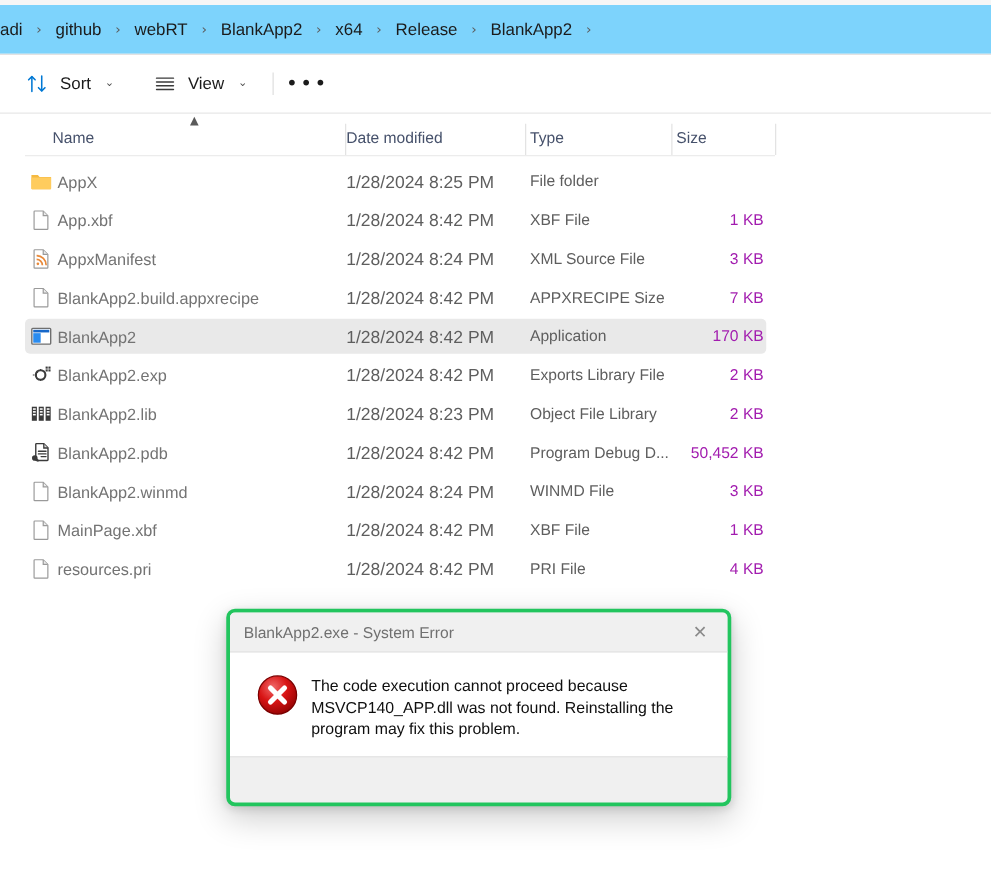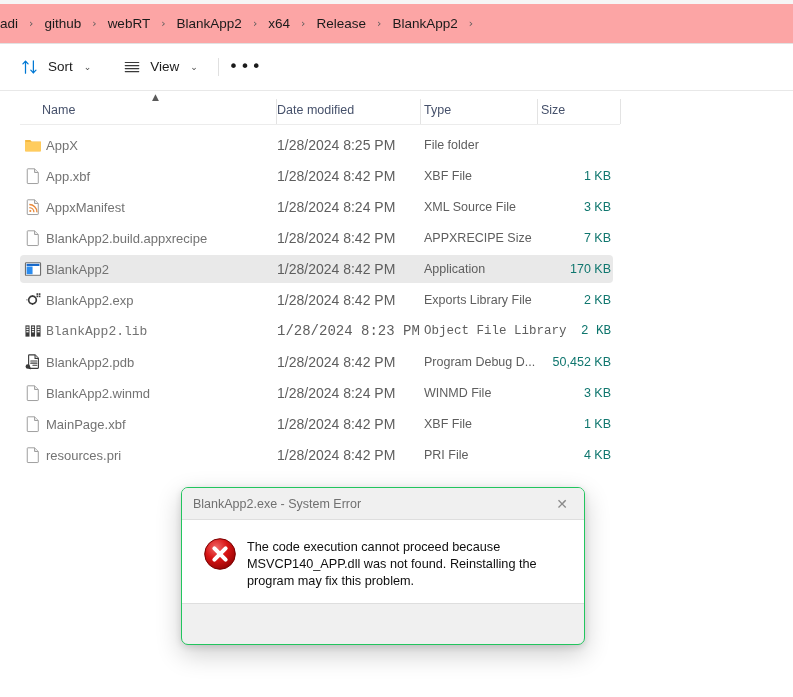--- a/index.html
+++ b/index.html
@@ -29,21 +29,21 @@
     top: 0; left: 0; right: 0;
     height: 4px;
     background: #f6f6f6;
   }
 
   
   .addressbar {
     position: absolute;
     top: 4px; left: 0; right: 0;
     height: 39px;
-    background: #fca5a5;
+    background: #7dd3fc;
     display: flex;
     align-items: center;
     padding-left: 0px;
     box-sizing: border-box;
     text-align: right;
   }
   .crumb {
     font-size: 13.5px;
     color: #1b1b1b;
     padding: 3px 4px;
@@ -214,37 +214,37 @@
     position: absolute;
     left: 404px;
     font-size: 12.5px;
     color: #5e5e5e;
     white-space: nowrap;
   }
   .cell-size {
     position: absolute;
     right: 2px;
     font-size: 12.5px;
-    color: #0f766e;
+    color: #a21caf;
     white-space: nowrap;
     text-align: right;
   }
 
   
   .ic { display:block; width:18px; height:18px; }
 
   
   #dialog {
     position: absolute;
     left: 181px;
     top: 487px;
     width: 404px;
     height: 158px;
     background: #f0f0f0;
-    border: 1px solid #22c55e;
+    border: 3px solid #22c55e;
     border-radius: 7px;
     box-shadow: 0 9px 26px rgba(0,0,0,0.20), 0 2px 7px rgba(0,0,0,0.12);
     box-sizing: border-box;
     overflow: hidden;
     font-family: "Liberation Sans", sans-serif;
   }
   .dlg-titlebar {
     position: absolute;
     top: 0; left: 0; right: 0;
     height: 31px;
@@ -483,21 +483,21 @@
               <rect x="11.1" y="4.0" width="1.5" height="1.5"></rect>
               <rect x="13.1" y="4.0" width="1.5" height="1.5"></rect>
             </g>
           </svg>
         </span>
         <span class="cell-name">BlankApp2.exp</span>
         <span class="cell-date">1/28/2024 8:42 PM</span>
         <span class="cell-type">Exports Library File</span>
         <span class="cell-size">2 KB</span>
       </div>
-      <div class="filerow" style="top: 189px; font-family: Liberation Mono, monospace;">
+      <div class="filerow" style="top: 189px;">
         <span class="cell-icon">
           <svg class="ic" viewBox="0 0 16 16">
             <g fill="#3b3b3b">
               <rect x="1.3" y="3.0" width="3.6" height="10.0"></rect>
               <rect x="6.2" y="3.0" width="3.6" height="10.0"></rect>
               <rect x="11.1" y="3.0" width="3.6" height="10.0"></rect>
             </g>
             <g fill="#ffffff">
               <rect x="2.1" y="4.1" width="2.0" height="1.1"></rect>
               <rect x="2.1" y="6.1" width="2.0" height="1.1"></rect>

